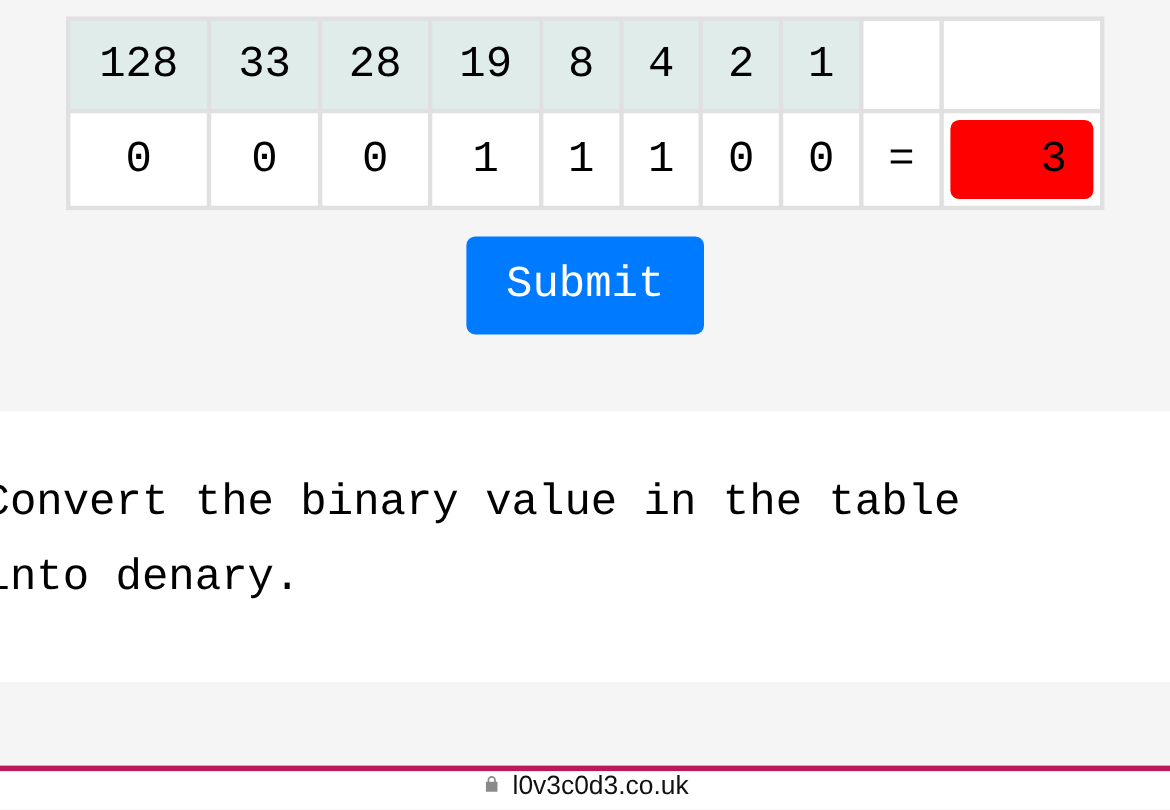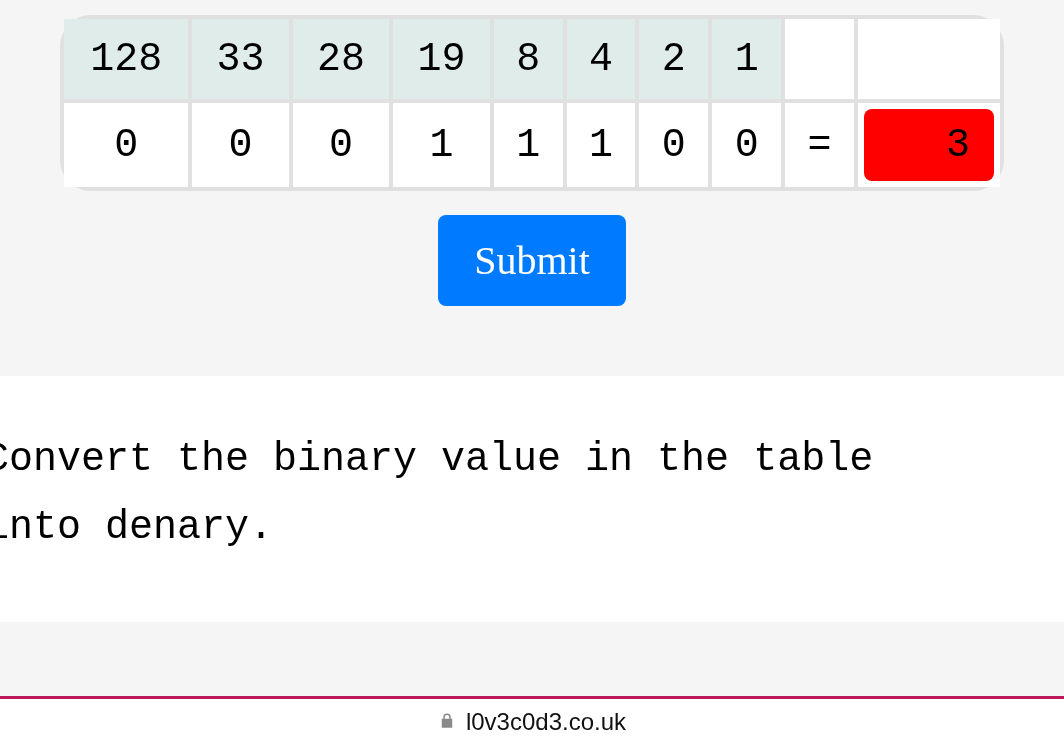--- a/index.html
+++ b/index.html
@@ -17,21 +17,20 @@
       position: relative;
     }
     .table-container {
       padding: 15px 60px 0 60px;
     }
     table {
       border-collapse: separate;
       border-spacing: 4px;
       background: #e0e0e0;
       width: 100%;
-      border-radius: 31px;
     }
     td {
       text-align: center;
       vertical-align: middle;
       font-size: 40px;
       height: 80px;
       background: #ffffff;
       font-family: "Courier New", Courier, monospace;
     }
     tr.header-row td {
@@ -71,21 +70,21 @@
     .submit-wrap {
       text-align: center;
       margin-top: 24px;
     }
     .submit-btn {
       background: #007bff;
       color: #ffffff;
       border: none;
       border-radius: 8px;
       font-size: 40px;
-      font-family: Liberation Serif, serif;
+      font-family: Liberation Mono, monospace;
       padding: 22px 36px;
       cursor: pointer;
       text-align: center;
     }
     .question-card {
       background: #ffffff;
       margin-top: 70px;
       padding: 50px 0 60px 0;
     }
     .question-text {
@@ -103,23 +102,23 @@
       display: inline-block;
       vertical-align: middle;
     }
     .browser-bar {
       position: absolute;
       bottom: 0;
       left: 0;
       width: 100%;
       height: 40px;
       background: #ffffff;
-      border-top: 3px solid #be185d;
+      border-top: 5px solid #be185d;
       display: flex;
-      align-items: flex-end;
+      align-items: flex-start;
       justify-content: center;
       font-family: -apple-system, BlinkMacSystemFont, "Segoe UI", Arial, sans-serif;
       font-size: 24px;
       color: #111;
     }
     .lock-icon {
       display: inline-block;
       margin-right: 10px;
       color: #8a8a8a;
     }

